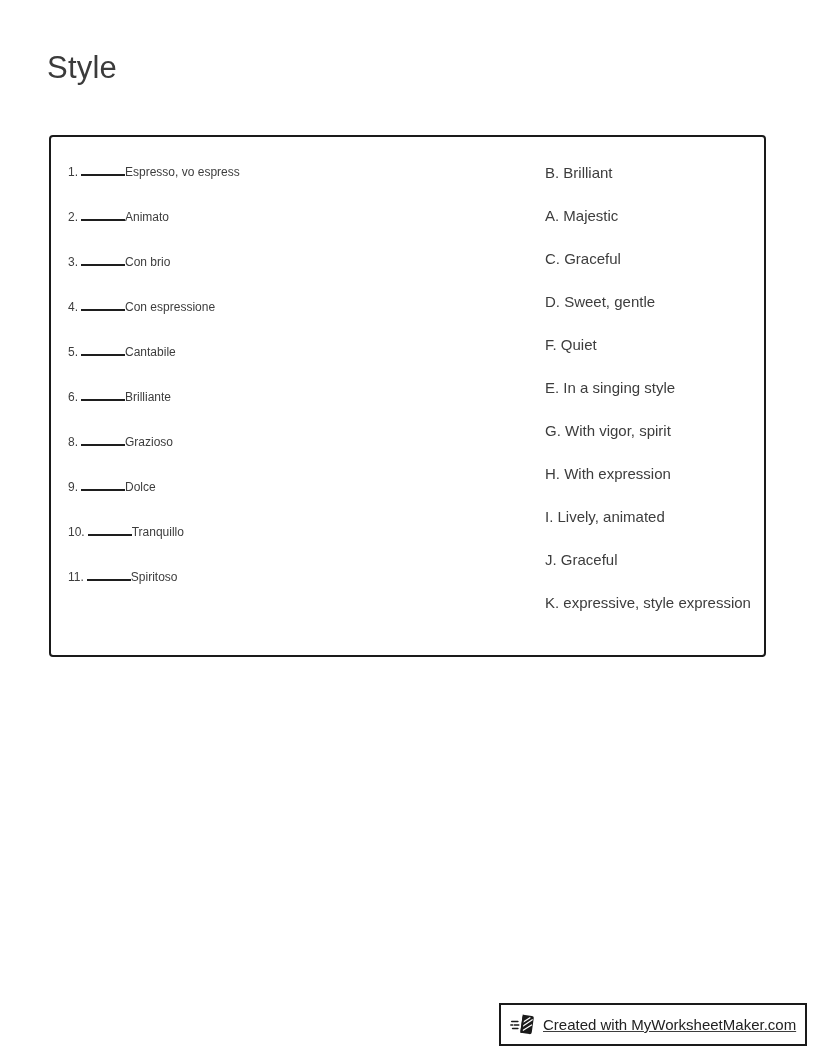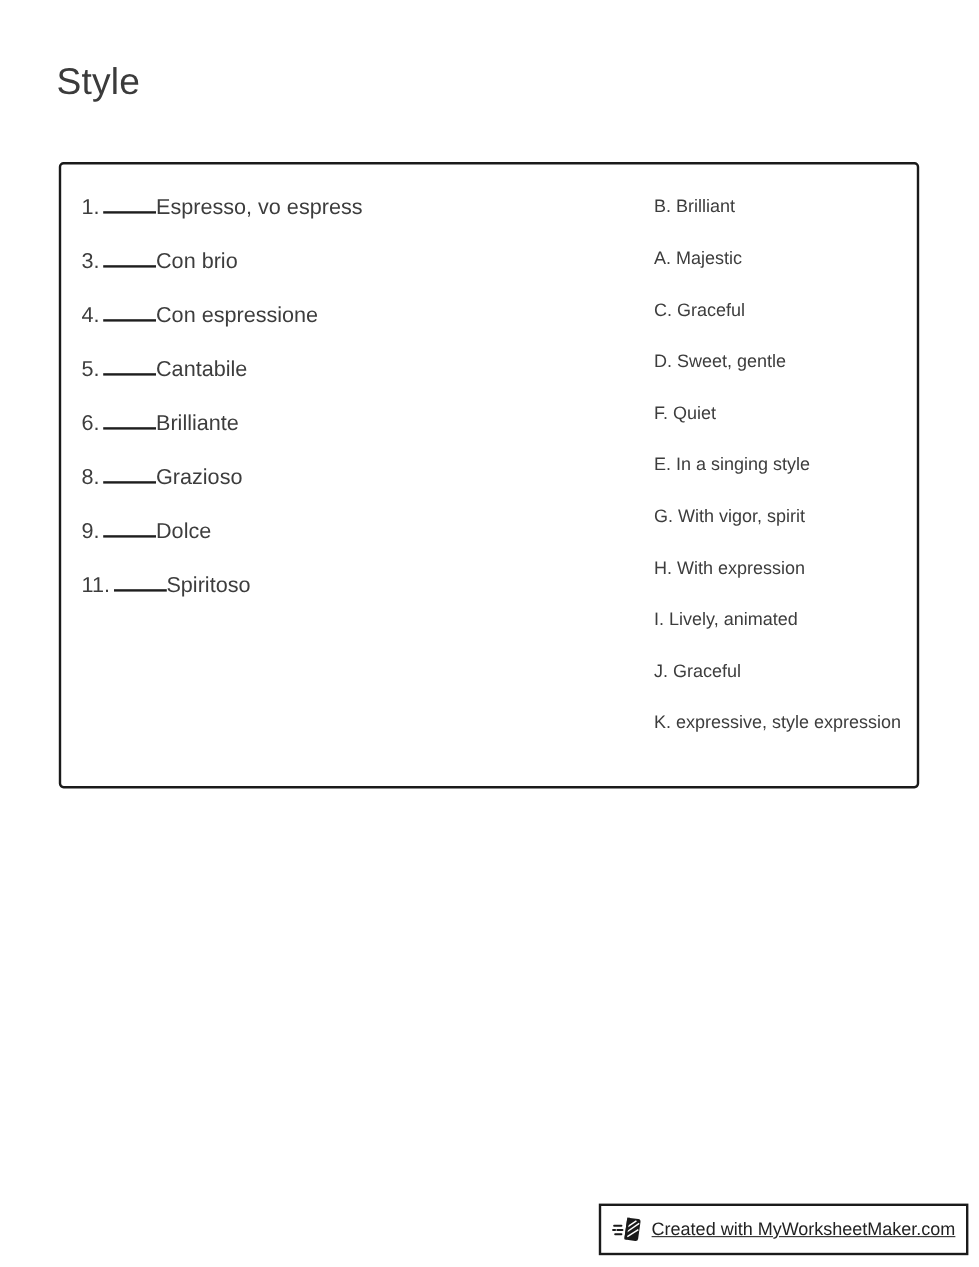--- a/index.html
+++ b/index.html
@@ -31,21 +31,21 @@
     width:717px;height:522px;
     border:2px solid var(--border);
     border-radius:4px;
     background:var(--bg);
   }
   .questions{
     position:absolute;left:17px;top:27px;
   }
   .q-row{
     height:45px;
-    font-size:18px;line-height:17px;color:var(--text);
+    font-size:12px;line-height:17px;color:var(--text);
     white-space:nowrap;
   }
   .q-num{display:inline-block;}
   .blank{
     display:inline-block;
     width:44px;height:12px;
     margin-left:3px;
     border-bottom:2px solid var(--line);
   }
   .q-term{display:inline-block;}
@@ -80,34 +80,36 @@
 <body>
 
 <div class="page">
 
   <h1 class="title">Style</h1>
 
   <div class="main-box">
     <div class="questions" id="questions">
   <div class="q-row"><span class="q-num">1.</span><span class="blank"></span><span class="q-term">Espresso, vo espress</span></div>
 
+  <div class="q-row"><span class="q-num">2.</span><span class="blank"></span><span class="q-term">Animato</span></div>
 
   <div class="q-row"><span class="q-num">3.</span><span class="blank"></span><span class="q-term">Con brio</span></div>
 
   <div class="q-row"><span class="q-num">4.</span><span class="blank"></span><span class="q-term">Con espressione</span></div>
 
   <div class="q-row"><span class="q-num">5.</span><span class="blank"></span><span class="q-term">Cantabile</span></div>
 
   <div class="q-row"><span class="q-num">6.</span><span class="blank"></span><span class="q-term">Brilliante</span></div>
 
 
   <div class="q-row"><span class="q-num">8.</span><span class="blank"></span><span class="q-term">Grazioso</span></div>
 
   <div class="q-row"><span class="q-num">9.</span><span class="blank"></span><span class="q-term">Dolce</span></div>
 
+  <div class="q-row"><span class="q-num">10.</span><span class="blank"></span><span class="q-term">Tranquillo</span></div>
 
   <div class="q-row"><span class="q-num">11.</span><span class="blank"></span><span class="q-term">Spiritoso</span></div>
 </div>
     <div class="choices" id="choices">
   <div class="c-row"><span class="c-label">B. Brilliant</span></div>
 
   <div class="c-row"><span class="c-label">A. Majestic</span></div>
 
   <div class="c-row"><span class="c-label">C. Graceful</span></div>
 

